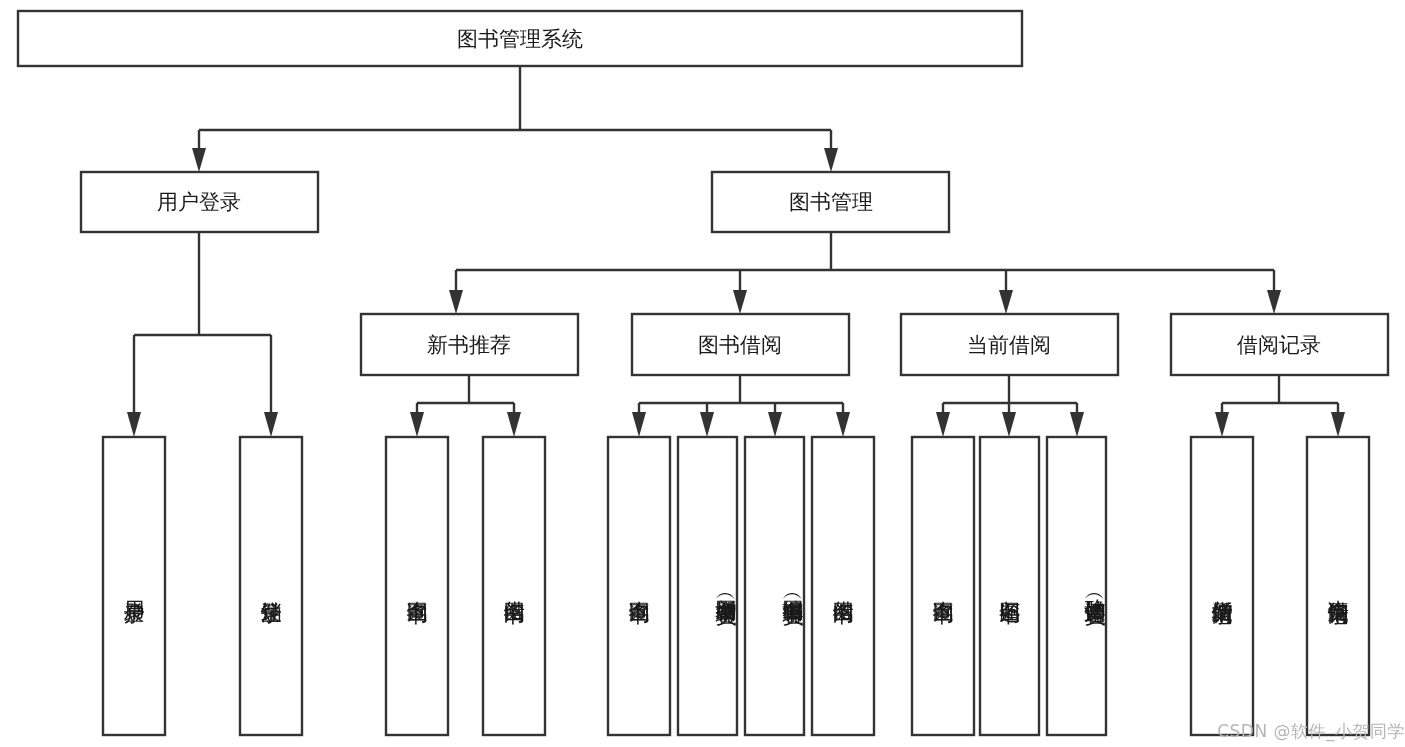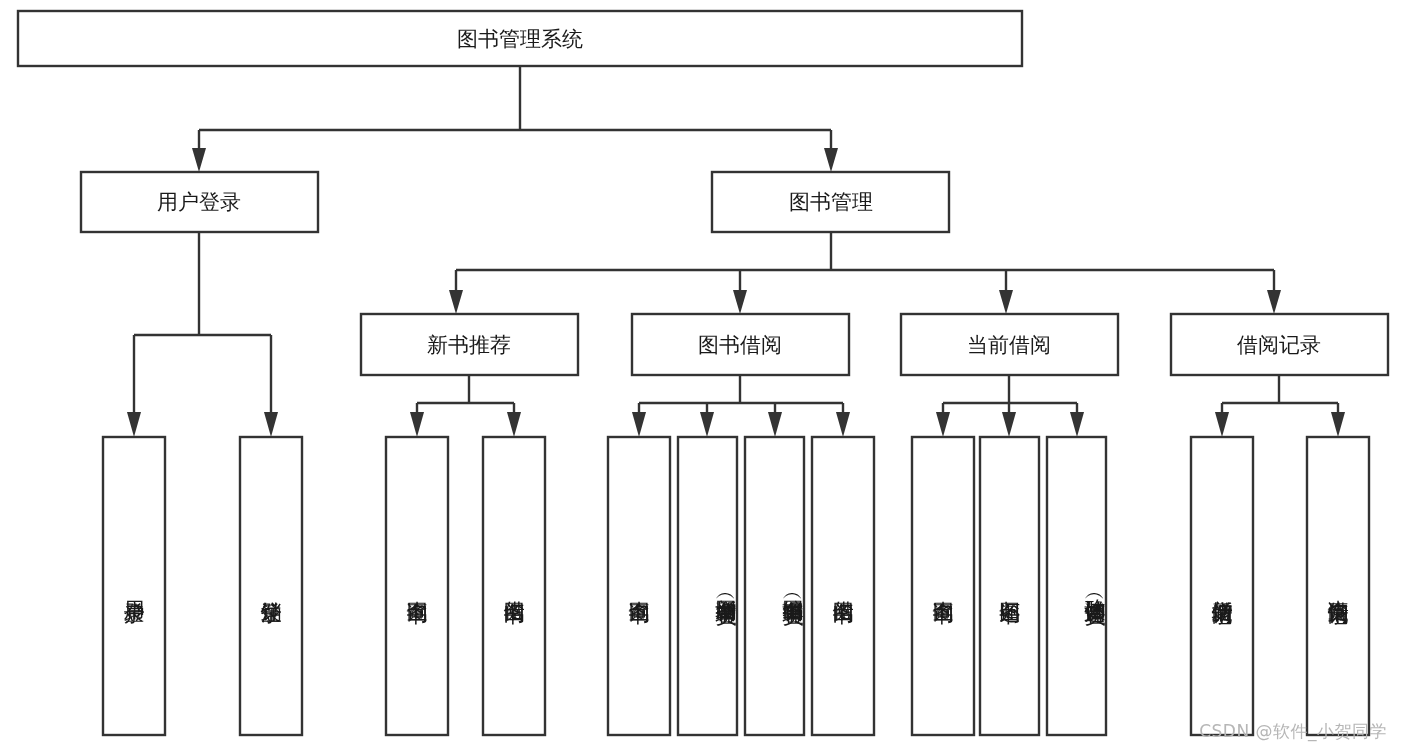--- a/index.html
+++ b/index.html
@@ -60,21 +60,21 @@
     color: #1a1a1a;
     letter-spacing: 1px;
     display: flex;
     align-items: center;
     justify-content: center;
     white-space: nowrap;
     pointer-events: none;
   }
   .watermark {
     position: absolute;
-    right: 18px;
+    right: 0;
     bottom: 4px;
     font-family: "DejaVu Sans", "Liberation Sans", sans-serif;
     font-size: 17px;
     color: #b6b6b6;
     letter-spacing: 0.5px;
     white-space: nowrap;
   }
 </style>
 </head>
 <body>

